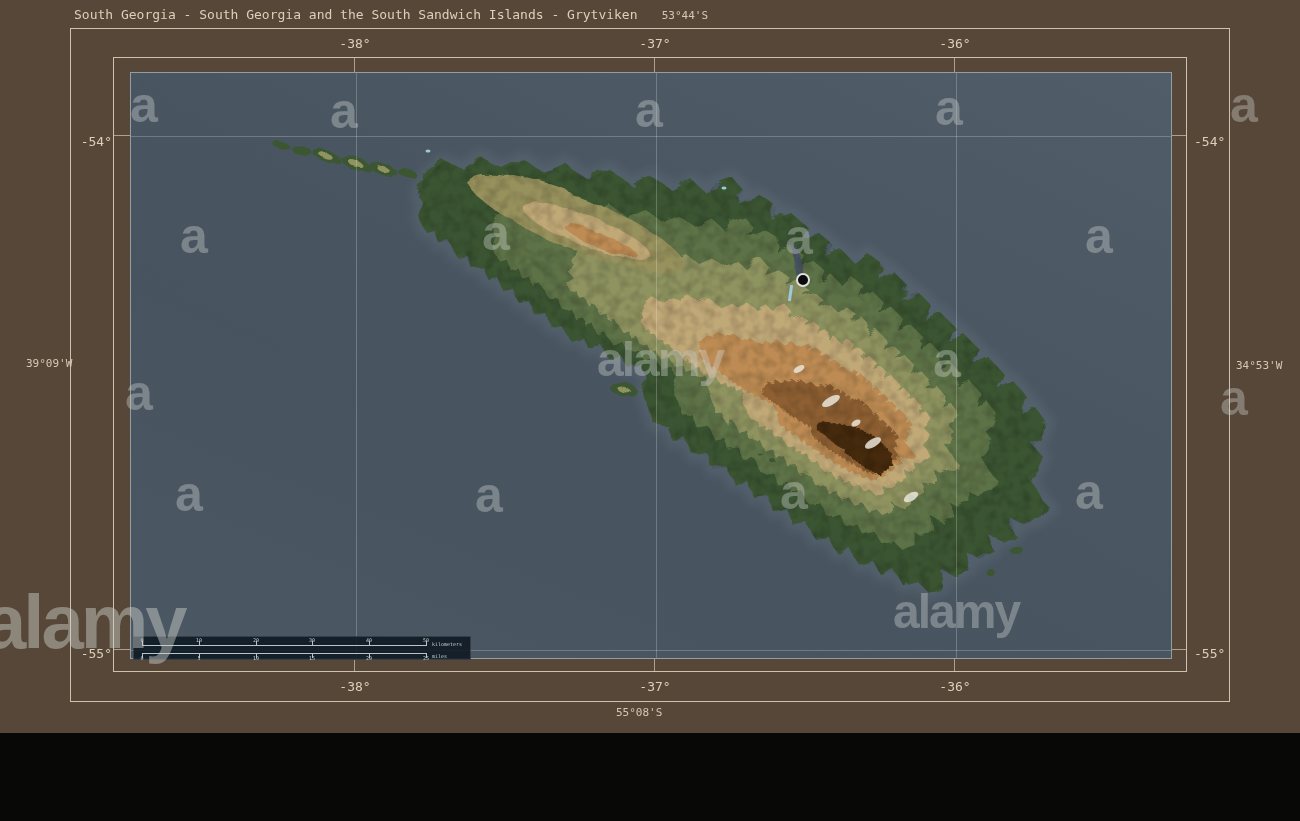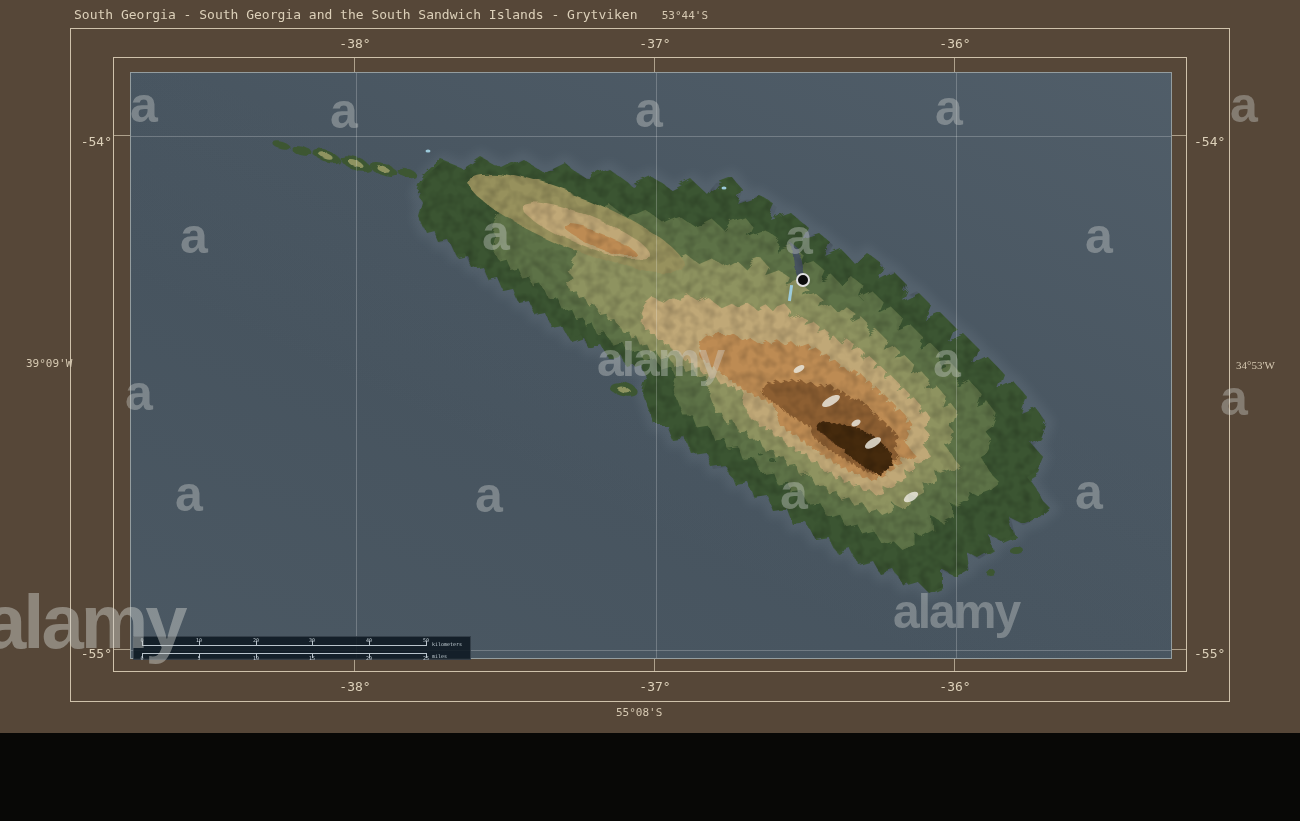--- a/index.html
+++ b/index.html
@@ -49,21 +49,21 @@
     <div class="abs lab" style="left:330px;top:679px;width:50px;text-align:center;">-38°</div>
     <div class="abs lab" style="left:630px;top:679px;width:50px;text-align:center;">-37°</div>
     <div class="abs lab" style="left:930px;top:679px;width:50px;text-align:center;">-36°</div>
 
     <div class="abs lab" style="left:68px;top:134px;width:44px;text-align:right;">-54°</div>
     <div class="abs lab" style="left:68px;top:646px;width:44px;text-align:right;">-55°</div>
     <div class="abs lab" style="left:1194px;top:134px;width:44px;text-align:left;">-54°</div>
     <div class="abs lab" style="left:1194px;top:646px;width:44px;text-align:left;">-55°</div>
 
     <div class="abs coord" style="left:26px;top:357px;">39°09'W</div>
-    <div class="abs coord" style="left:1236px;top:359px;font-family:Liberation Serif, serif;">34°53'W</div>
+    <div class="abs coord" style="left:1236px;top:359px;">34°53'W</div>
     <div class="abs coord" style="left:616px;top:706px;width:100px;">55°08'S</div>
 
     <div class="gc" style="left:354px;top:58px;width:1px;height:14px;"></div>
     <div class="gc" style="left:654px;top:58px;width:1px;height:14px;"></div>
     <div class="gc" style="left:954px;top:58px;width:1px;height:14px;"></div>
     <div class="gc" style="left:354px;top:658px;width:1px;height:14px;"></div>
     <div class="gc" style="left:654px;top:658px;width:1px;height:14px;"></div>
     <div class="gc" style="left:954px;top:658px;width:1px;height:14px;"></div>
     <div class="gc" style="left:114px;top:135px;width:16px;height:1px;"></div>
     <div class="gc" style="left:1171px;top:135px;width:16px;height:1px;"></div>

